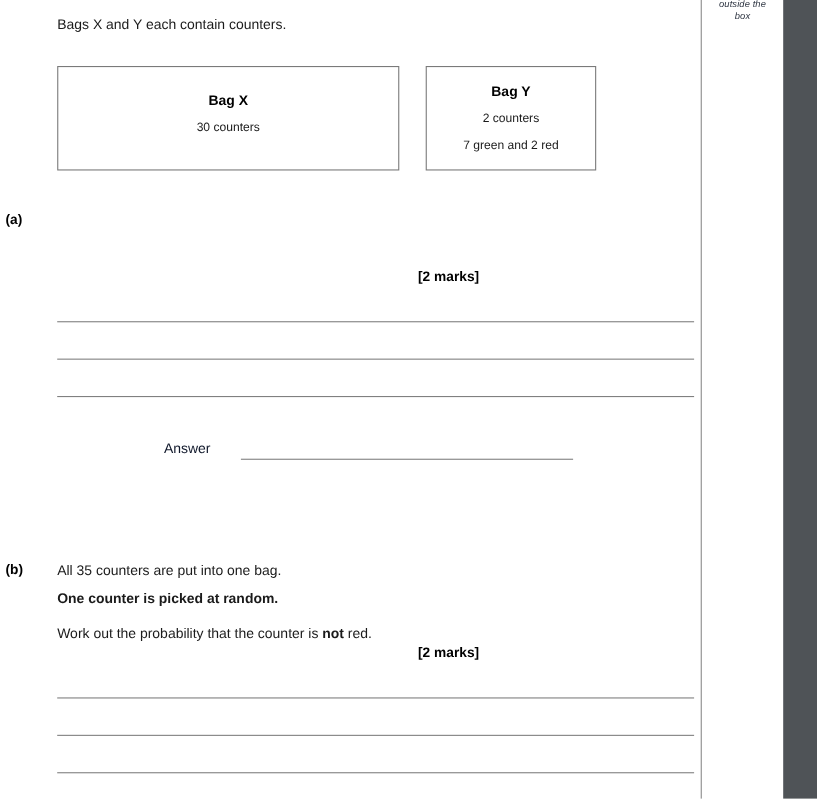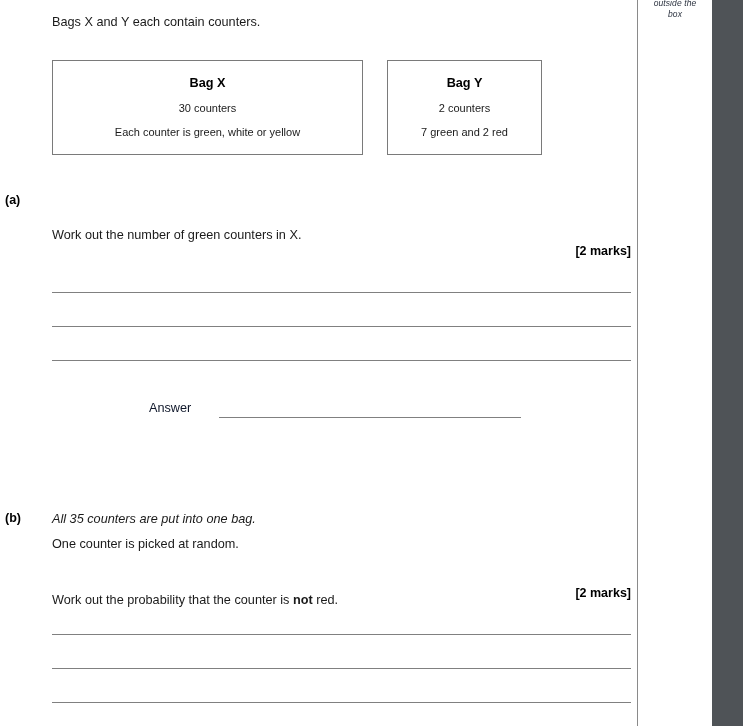--- a/index.html
+++ b/index.html
@@ -65,21 +65,20 @@
     left: 52px;
     font-size: 12.7px;
     line-height: 16px;
     color: #1a1a1a;
     white-space: nowrap;
   }
   .marks {
     position: absolute;
     left: 380px;
     width: 251px;
-    text-align: right;
     font-weight: bold;
     font-size: 12.5px;
     color: #000;
   }
 
   
   .bag-box {
     position: absolute;
     top: 60px;
     height: 95px;
@@ -136,50 +135,48 @@
 </head>
 <body>
 
 <div id="page">
 
   <div class="body-text" style="top:14px;">Bags X and Y each contain counters.</div>
 
   <div class="bag-box" id="bag-x-box">
     <div class="bag-title">Bag X</div>
     <div class="bag-line">30 counters</div>
-    <div class="bag-line last">Each counter is green, white or yellow</div>
   </div>
 
   <div class="bag-box" id="bag-y-box">
     <div class="bag-title">Bag Y</div>
     <div class="bag-line">2 counters</div>
     <div class="bag-line last">7 green and 2 red</div>
   </div>
 
   <div class="q-label" style="top:193px;">(a)</div>
 
 
-  <div class="body-text" style="top:227px;">Work out the number of green counters in X.</div>
 
   <div class="marks" style="top:244px;">[2 marks]</div>
 
   <div class="rule" style="top:292px;"></div>
   <div class="rule" style="top:326px;"></div>
   <div class="rule" style="top:360px;"></div>
 
   <div id="answer-label">Answer</div>
   <div id="answer-rule"></div>
 
   <div class="q-label" style="top:511px;">(b)</div>
 
-  <div class="body-text" style="top:511px;font-style:italic;">All 35 counters are put into one bag.</div>
+  <div class="body-text" style="top:511px;">All 35 counters are put into one bag.</div>
 
-  <div class="body-text" style="top:536px;">One counter is picked at random.</div>
+  <div class="body-text" style="top:536px;font-weight:bold;">One counter is picked at random.</div>
 
-  <div class="body-text" style="top:592px;">
+  <div class="body-text" style="top:568px;">
     <span id="qb3-text">Work out the probability that the counter is <b>not</b> red.</span>
   </div>
 
   <div class="marks" style="top:586px;">[2 marks]</div>
 
   <div class="rule" style="top:634px;"></div>
   <div class="rule" style="top:668px;"></div>
   <div class="rule" style="top:702px;"></div>
 
   <div id="margin-rule"></div>

